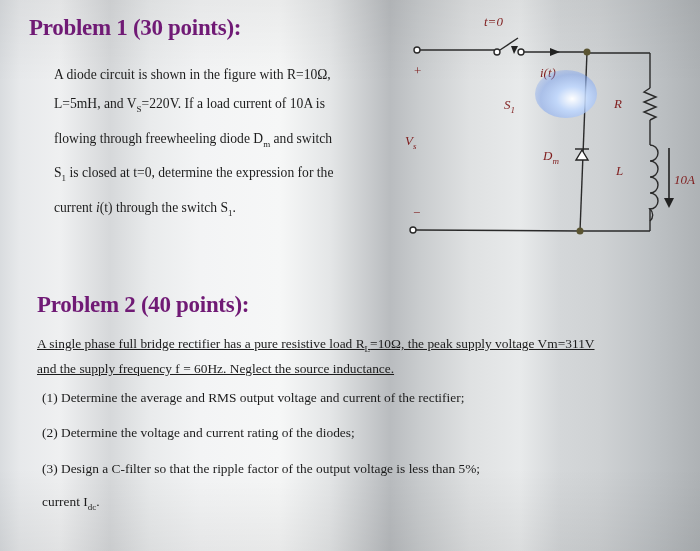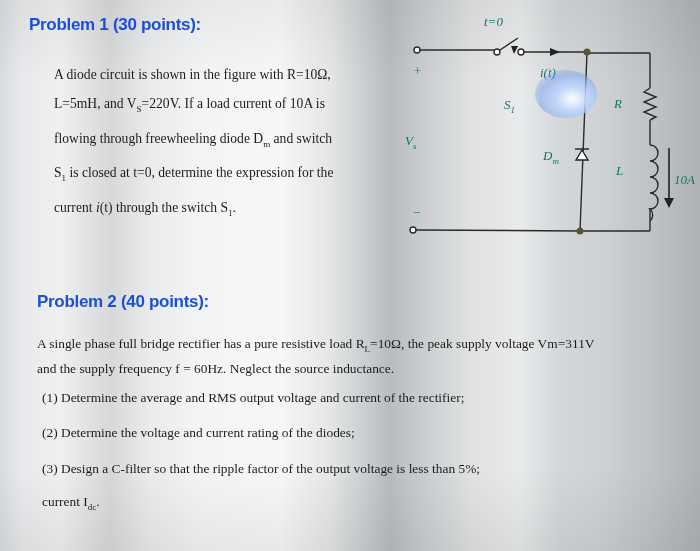--- a/index.html
+++ b/index.html
@@ -10,32 +10,32 @@
       #f3f4f5 200px, #f6f7f7 280px, #e4e6e7 330px, #b9bcbf 390px, #c9ccce 420px,
       #dfe1e2 470px, #e8eaeb 520px, #d4d7d9 560px, #cfd2d4 600px, #bfc3c6 650px, #aeb2b5 700px);
     font-family: "Liberation Serif", serif;
     color:#1c1c1c;
   }
   .vignette {
     position:absolute; inset:0; pointer-events:none;
     background: linear-gradient(180deg, rgba(0,0,0,0.05) 0%, rgba(255,255,255,0) 15%, rgba(255,255,255,0) 85%, rgba(0,0,0,0.06) 100%);
   }
   .heading {
-    position:absolute; font-family:Liberation Sans, sans-serif; font-weight:bold;
-    font-size:17px; color:#1d4ed8; letter-spacing:-0.3px;
+    position:absolute; font-family:Liberation Serif, serif; font-weight:bold;
+    font-size:23px; color:#701a75; letter-spacing:-0.3px;
   }
   .p1-text { position:absolute; left:29px; top:60px; width:345px; font-size:13.6px; line-height:29px;margin-left:25px; }
   .p1-text div { white-space:nowrap; }
-  .p2-intro { position:absolute; left:37px; top:334px; width:650px; font-size:13.4px; line-height:19px; }
+  .p2-intro { position:absolute; left:37px; top:334px; width:650px; font-size:13.4px; line-height:19px;text-decoration:underline; }
   .p2-item { position:absolute; left:42px; font-size:13.4px; white-space:nowrap; }
   .p2-item.last { line-height:18px; }
   sub { font-size:9px; }
   .circuit { position:absolute; left:380px; top:0; width:320px; height:270px; }
   .circuit svg { position:absolute; left:0; top:0; }
-  .clabel { position:absolute; font-family:"Liberation Serif", serif; font-style:italic; font-size:13px; color:#0f766e; }
+  .clabel { position:absolute; font-family:"Liberation Serif", serif; font-style:italic; font-size:13px; color:#7f1d1d; }
   .glare {
     position:absolute; left:535px; top:70px; width:62px; height:48px; border-radius:50%;
     background: radial-gradient(ellipse at 60% 60%, rgba(255,255,255,0.98) 0%, rgba(190,215,255,0.85) 30%, rgba(120,160,240,0.5) 60%, rgba(120,160,240,0) 100%);
   }
 </style>
 </head>
 <body>
 
 <div class="vignette"></div>
 

